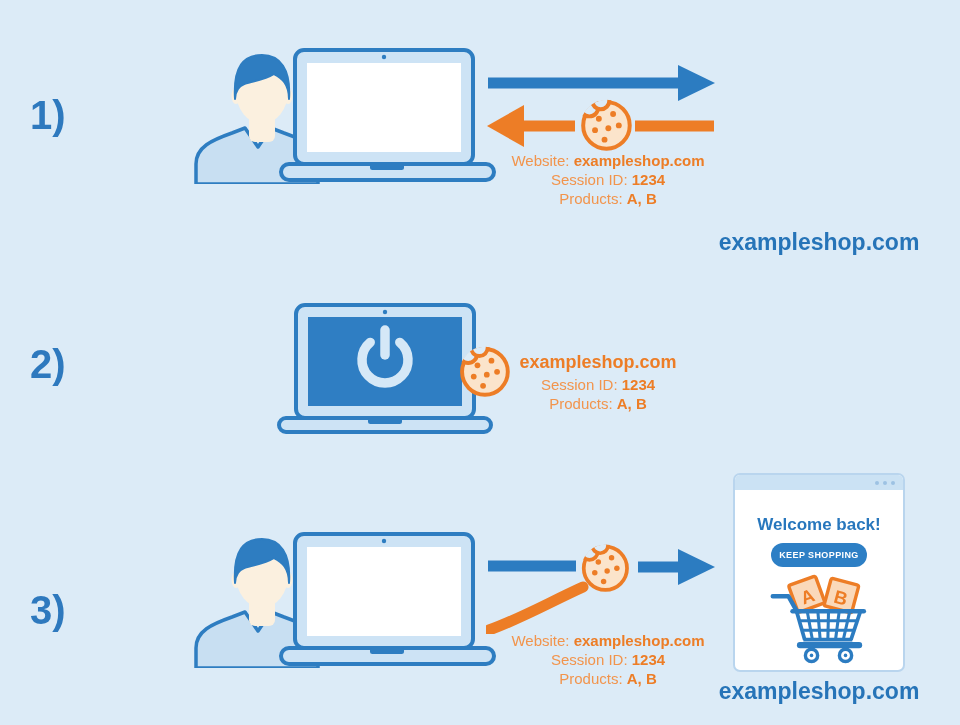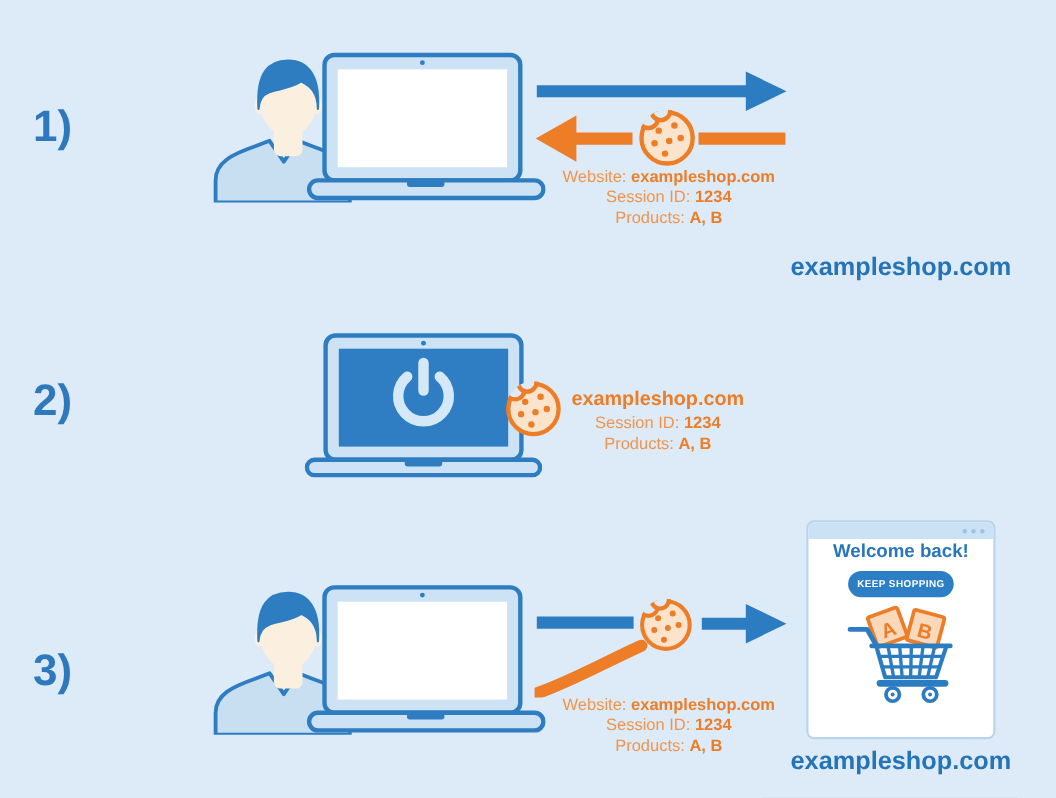--- a/index.html
+++ b/index.html
@@ -172,21 +172,21 @@
     <div><span class="lbl">Session ID: </span><span class="val">1234</span></div>
     <div><span class="lbl">Products: </span><span class="val">A, B</span></div>
   </div>
 
   <div class="browser" style="left:733px;top:473px;height:195px">
     <div class="browser-bar">
       <span class="bar-dot"></span>
       <span class="bar-dot"></span>
       <span class="bar-dot"></span>
     </div>
-    <div class="browser-title" style="margin-top:1px">Welcome back!</div>
+    <div class="browser-title" style="margin-top:25px">Welcome back!</div>
     <div class="pill-btn">KEEP SHOPPING</div>
     <svg class="cart-svg" style="margin-top:6px" width="102" height="92" viewBox="0 0 150 135">
       <use href="#sym-cart"></use>
     </svg>
   </div>
   <div class="site-label" style="left:707px;top:678px">exampleshop.com</div>
 
 </div>
 
 </body></html>

